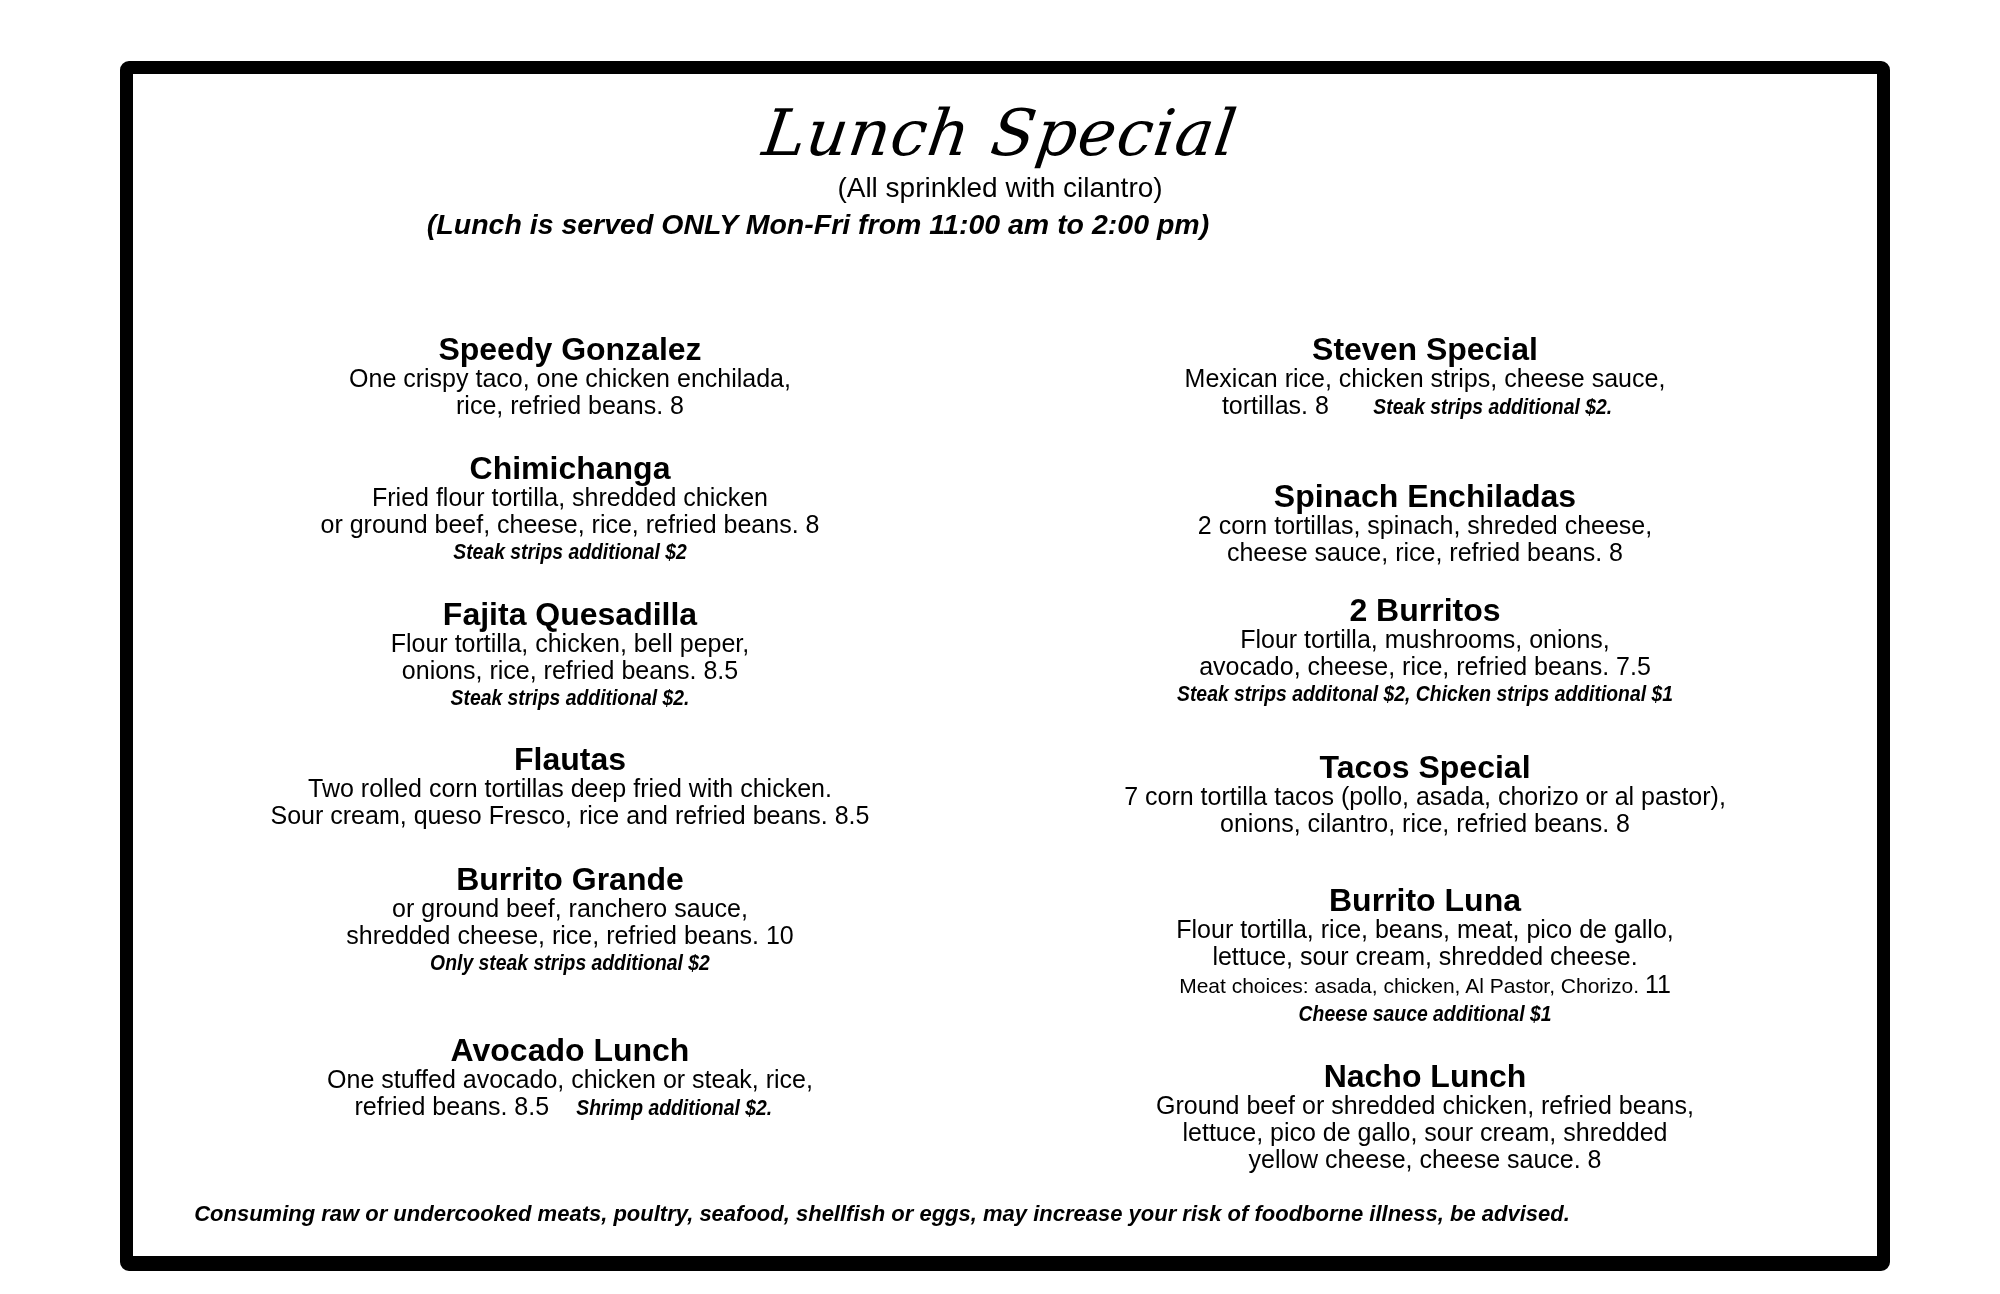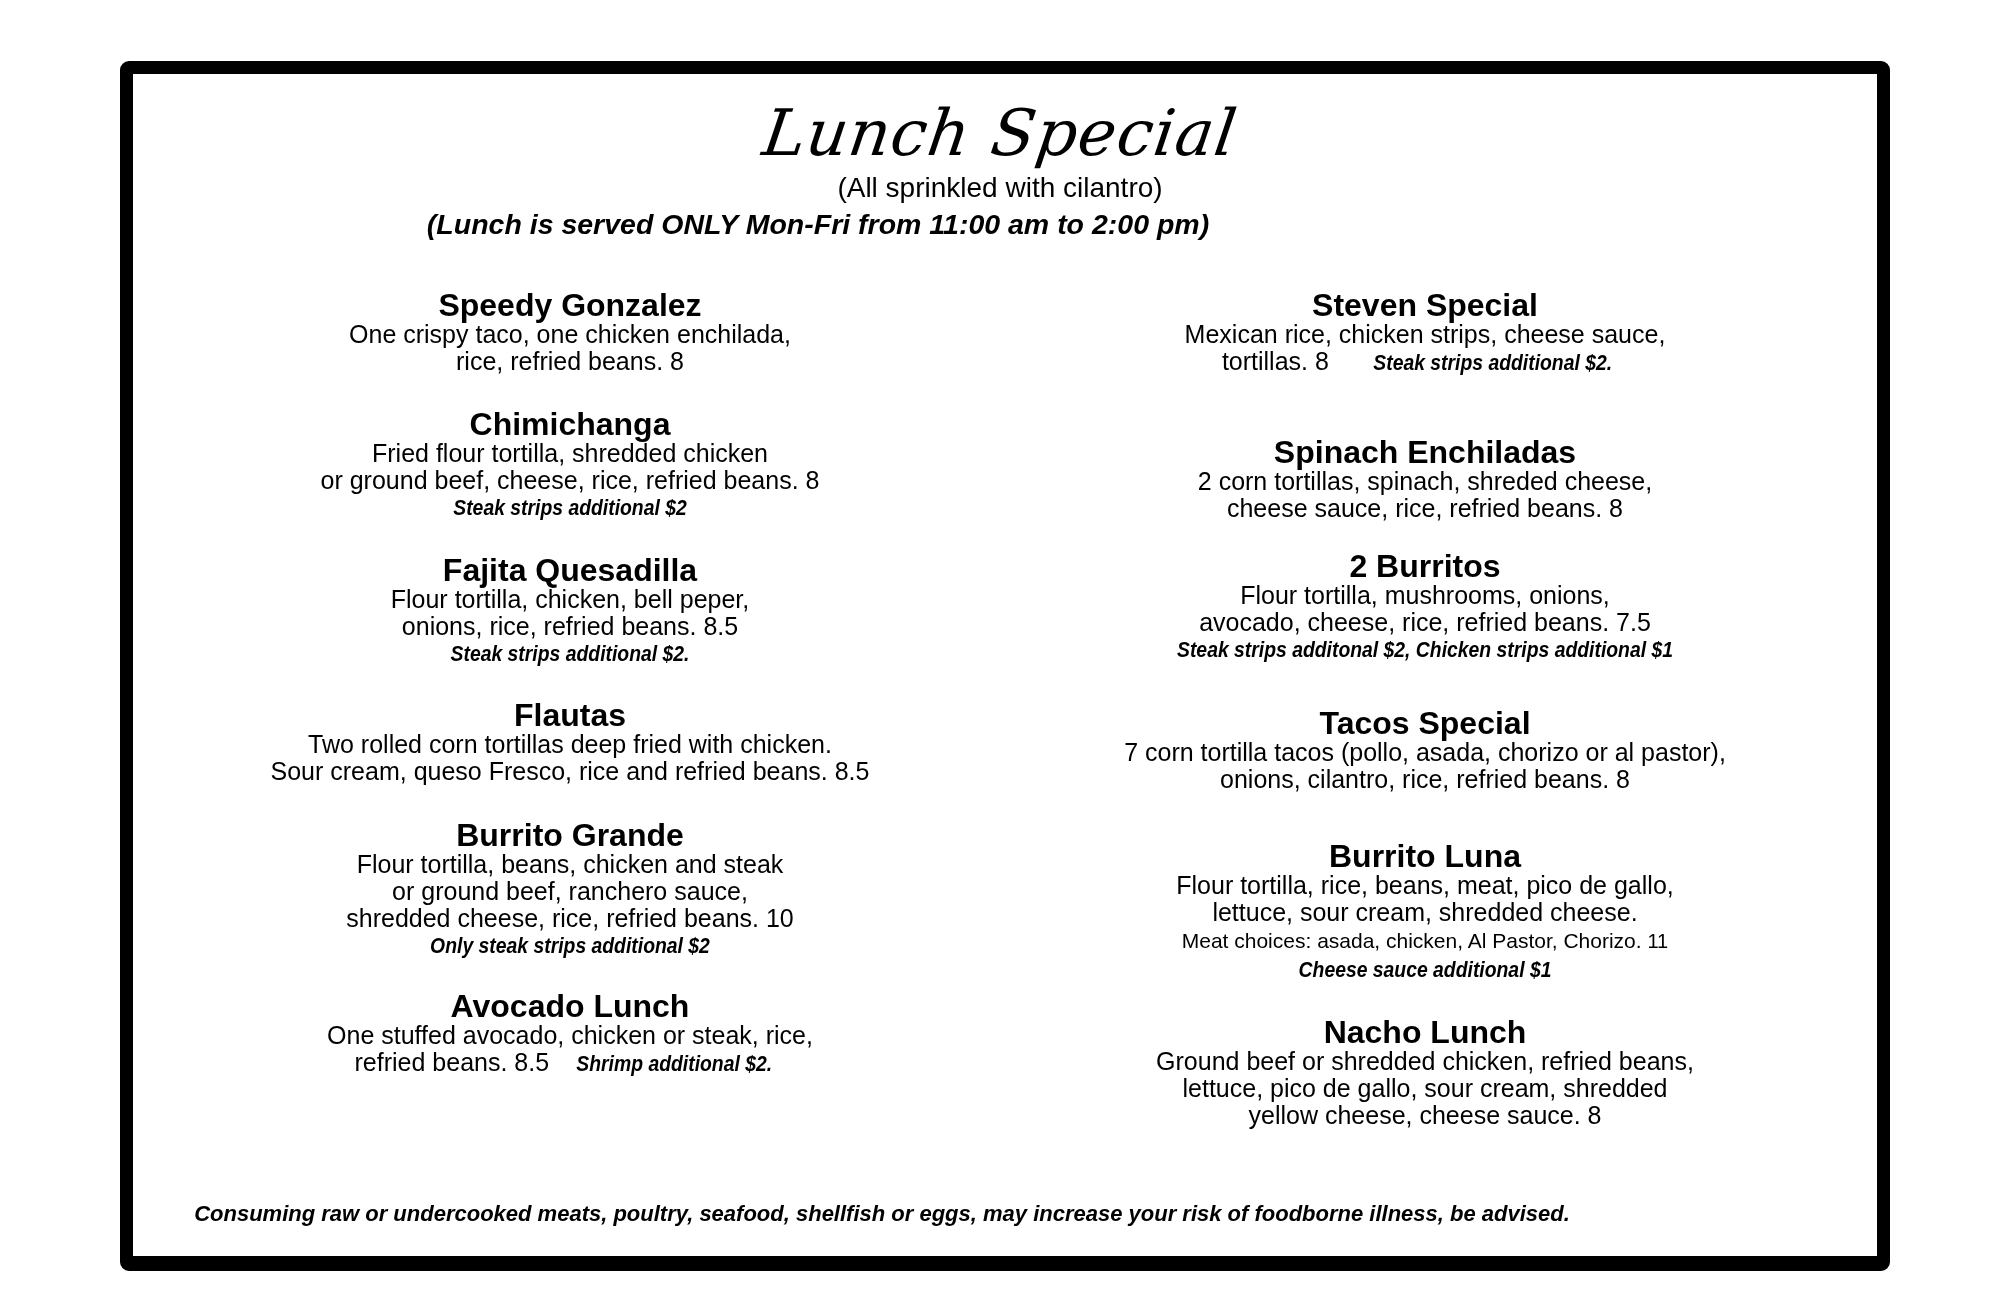--- a/index.html
+++ b/index.html
@@ -5,21 +5,21 @@
   html, body { margin:0; padding:0; }
   body { width:2000px; height:1294px; background:#ffffff; position:relative; overflow:hidden;
          font-family:"Liberation Sans", sans-serif; color:#000; }
   .frame { position:absolute; left:120px; top:61px; width:1770px; height:1210px;
            box-sizing:border-box; border:13px solid #000; border-bottom-width:15px; border-radius:9px; background:#fff; }
   .abs { position:absolute; text-align:center; white-space:nowrap; }
   .title { left:0; width:2000px; top:98px; font-family:"DejaVu Serif", serif; font-style:italic;
            font-size:64px; line-height:70px; letter-spacing:1px; transform:skewX(-8deg); }
   .subtitle { left:0; width:2000px; top:175px; font-size:28px; line-height:26px; }
   .hours { left:0; width:1636px; top:206px; font-size:28.5px; line-height:36px; font-weight:bold; font-style:italic; }
-  .item { position:absolute; text-align:center; }
+  .item { position:absolute; text-align:center;margin-top:44px; }
   .item .name { font-size:32px; font-weight:bold; line-height:32px; display:block; white-space:nowrap; }
   .item .line { font-size:25px; line-height:27px; display:block; white-space:nowrap; }
   .item .note { font-size:22px; line-height:28px; font-weight:bold; font-style:italic; display:block; white-space:nowrap;
                 transform:scaleX(0.88); transform-origin:center; }
   .item .inline-note { font-size:22px; font-weight:bold; font-style:italic; display:inline-block; transform:scaleX(0.88); }
   .item .small { font-size:21px; line-height:29px; display:block; white-space:nowrap; }
   .left { left:170px; width:800px; }
   .right { left:1025px; width:800px; }
   .rline { line-height:29px; }
   .footer { left:0; width:1764px; top:1200px; font-size:22px; line-height:28px; font-weight:bold;font-style:italic; }
@@ -54,21 +54,20 @@
 </div>
 
 <div class="item left" style="top:699px;">
   <span class="name">Flautas</span>
   <span class="line">Two rolled corn tortillas deep fried with chicken.</span>
   <span class="line">Sour cream, queso Fresco, rice and refried beans. 8.5</span>
 </div>
 
 <div class="item left" style="top:819px;">
   <span class="name">Burrito Grande</span>
-  <span class="line">Flour tortilla, beans, chicken and steak</span>
   <span class="line">or ground beef, ranchero sauce,</span>
   <span class="line">shredded cheese, rice, refried beans. 10</span>
   <span class="note">Only steak strips additional $2</span>
 </div>
 
 <div class="item left" style="top:990px;">
   <span class="name">Avocado Lunch</span>
   <span class="line rline">One stuffed avocado, chicken or steak, rice,</span>
   <span class="line rline"><span>refried beans. 8.5</span>&nbsp;&nbsp;<span class="inline-note">Shrimp additional $2.</span></span>
 </div>
@@ -95,21 +94,21 @@
 <div class="item right" style="top:707px;">
   <span class="name">Tacos Special</span>
   <span class="line rline">7 corn tortilla tacos (pollo, asada, chorizo or al pastor),</span>
   <span class="line rline">onions, cilantro, rice, refried beans. 8</span>
 </div>
 
 <div class="item right" style="top:840px;">
   <span class="name">Burrito Luna</span>
   <span class="line rline">Flour tortilla, rice, beans, meat, pico de gallo,</span>
   <span class="line rline">lettuce, sour cream, shredded cheese.</span>
-  <span class="small"><span>Meat choices: asada, chicken, Al Pastor, Chorizo.</span>&nbsp;<span style="font-size:20px;">11</span></span>
+  <span class="small"><span>Meat choices: asada, chicken, Al Pastor, Chorizo.</span>&nbsp;<span style="font-size:25px;">11</span></span>
   <span class="note">Cheese sauce additional $1</span>
 </div>
 
 <div class="item right" style="top:1016px;">
   <span class="name">Nacho Lunch</span>
   <span class="line rline">Ground beef or shredded chicken, refried beans,</span>
   <span class="line rline">lettuce, pico de gallo, sour cream, shredded</span>
   <span class="line rline">yellow cheese, cheese sauce. 8</span>
 </div>
 

